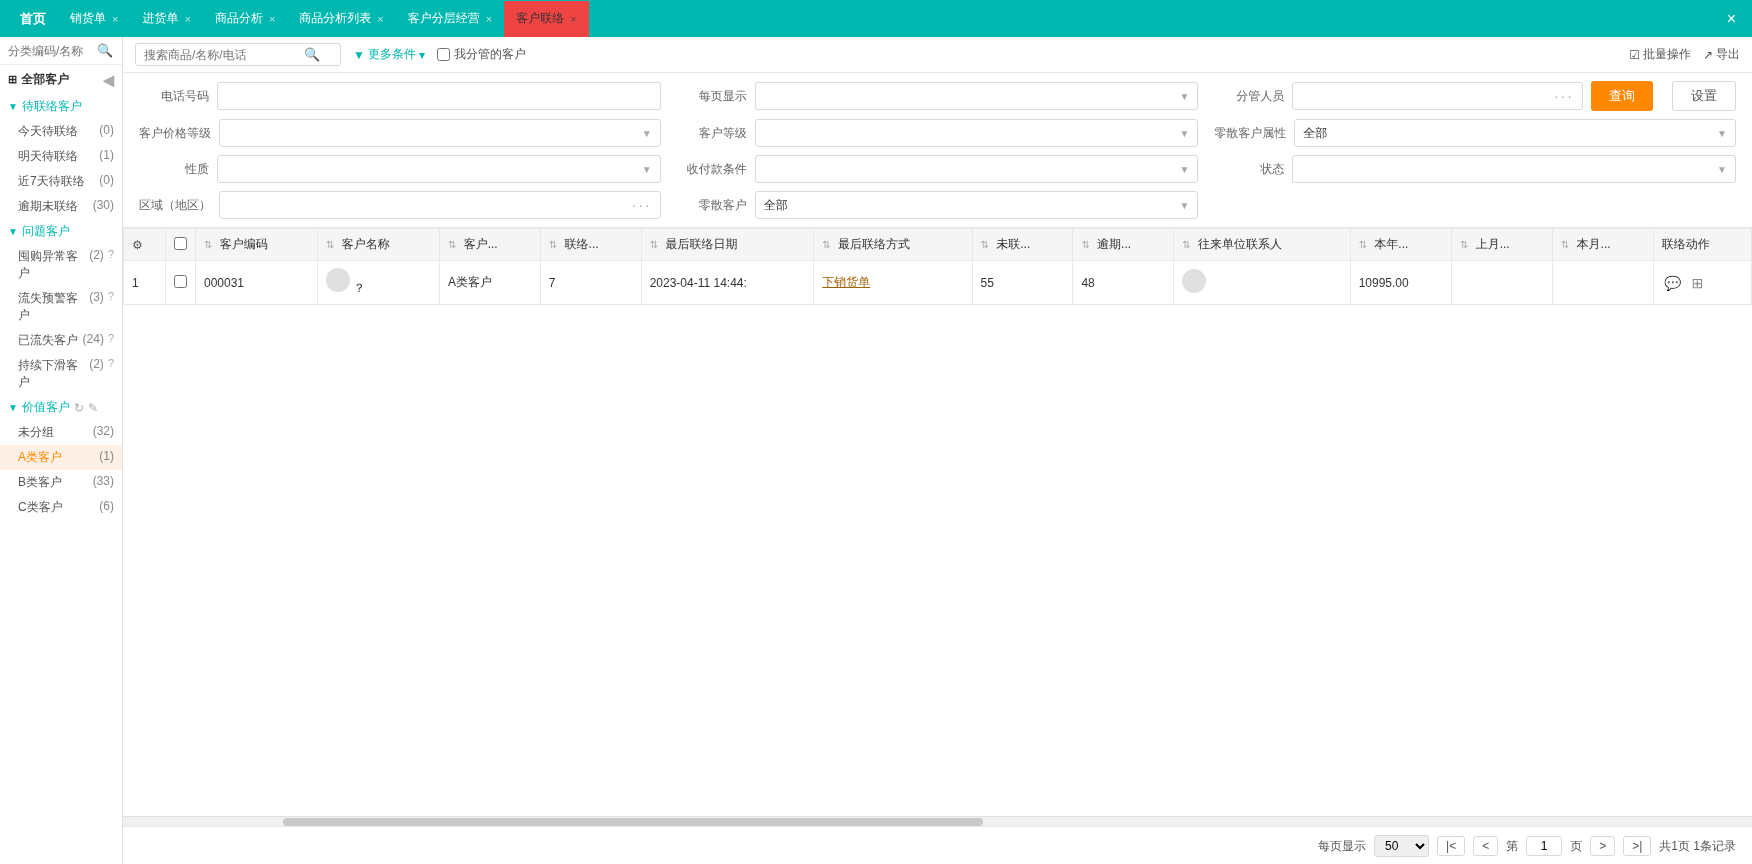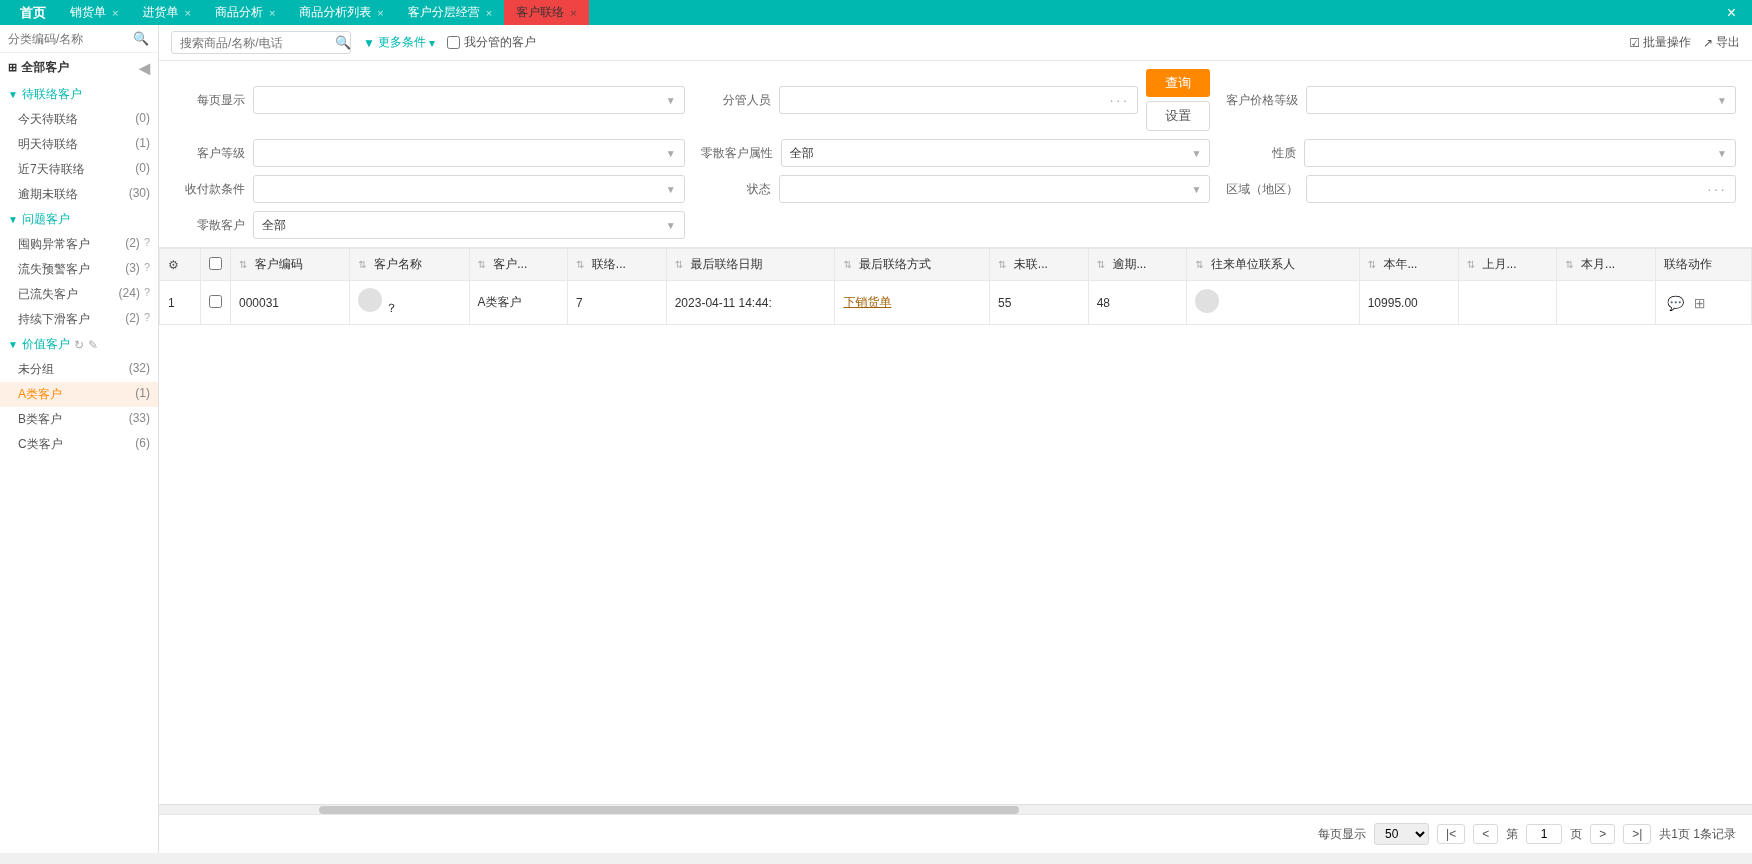--- a/index.html
+++ b/index.html
@@ -1,21 +1,21 @@
 <!DOCTYPE html>
 <html><head>
   <meta charset="utf-8">
   <style>
     * { box-sizing: border-box; margin: 0; padding: 0; font-family: 'Microsoft YaHei', Arial, sans-serif; font-size: 12px; }
     body { background: #f0f0f0; width: 1752px; height: 864px; overflow: hidden; }
 
     
     .top-nav {
       background: #00b8b0;
-      height: 25px;
+      height: 37px;
       display: flex;
       align-items: center;
       padding: 0 8px;
       color: white;
     }
     .nav-tab {
       padding: 0 12px;
       height: 36px;
       display: flex;
       align-items: center;
@@ -46,21 +46,21 @@
     }
 
     
     .main-layout {
       display: flex;
       height: calc(864px - 36px);
     }
 
     
     .sidebar {
-      width: 159px;
+      width: 123px;
       background: #fff;
       border-right: 1px solid #e0e0e0;
       display: flex;
       flex-direction: column;
       overflow-y: auto;
       flex-shrink: 0;
     }
     .sidebar-search {
       display: flex;
       align-items: center;
@@ -147,21 +147,21 @@
       align-items: center;
       border-bottom: 1px solid #e8e8e8;
       gap: 12px;
     }
     .search-input-wrap {
       display: flex;
       align-items: center;
       border: 1px solid #d9d9d9;
       border-radius: 3px;
       padding: 3px 8px;
-      width: 180px;
+      width: 206px;
     }
     .search-input-wrap input {
       border: none;
       outline: none;
       font-size: 12px;
       width: 160px;
       color: #aaa;
     }
     .search-icon { color: #aaa; font-size: 13px; }
     .more-conditions {
@@ -254,22 +254,22 @@
       color: #555;
       border: 1px solid #d9d9d9;
       border-radius: 3px;
       padding: 5px 18px;
       cursor: pointer;
       font-size: 13px;
       white-space: nowrap;
     }
     .filter-actions {
       display: flex;
-      flex-direction: column;
-      gap: 4px;
+      flex-direction: row;
+      gap: 19px;
       justify-content: center;
     }
 
     
     .table-area {
       flex: 1;
       overflow: auto;
       background: white;
       margin: 0;
     }
@@ -525,20 +525,24 @@
         </div>
         <div class="export-btn">
           <span>↗</span>
           <span>导出</span>
         </div>
       </div>
     </div>
 
     <div class="filter-panel">
 
+      <div class="filter-row">
+        <span class="filter-label">电话号码</span>
+        <div class="filter-input"></div>
+      </div>
       <div class="filter-row">
         <span class="filter-label">每页显示</span>
         <div class="filter-input">
           <span></span>
             <span class="dropdown-arrow">▼</span>
         </div>
       </div>
       <div class="filter-row">
         <span class="filter-label">分管人员</span>
         <div class="filter-input">

